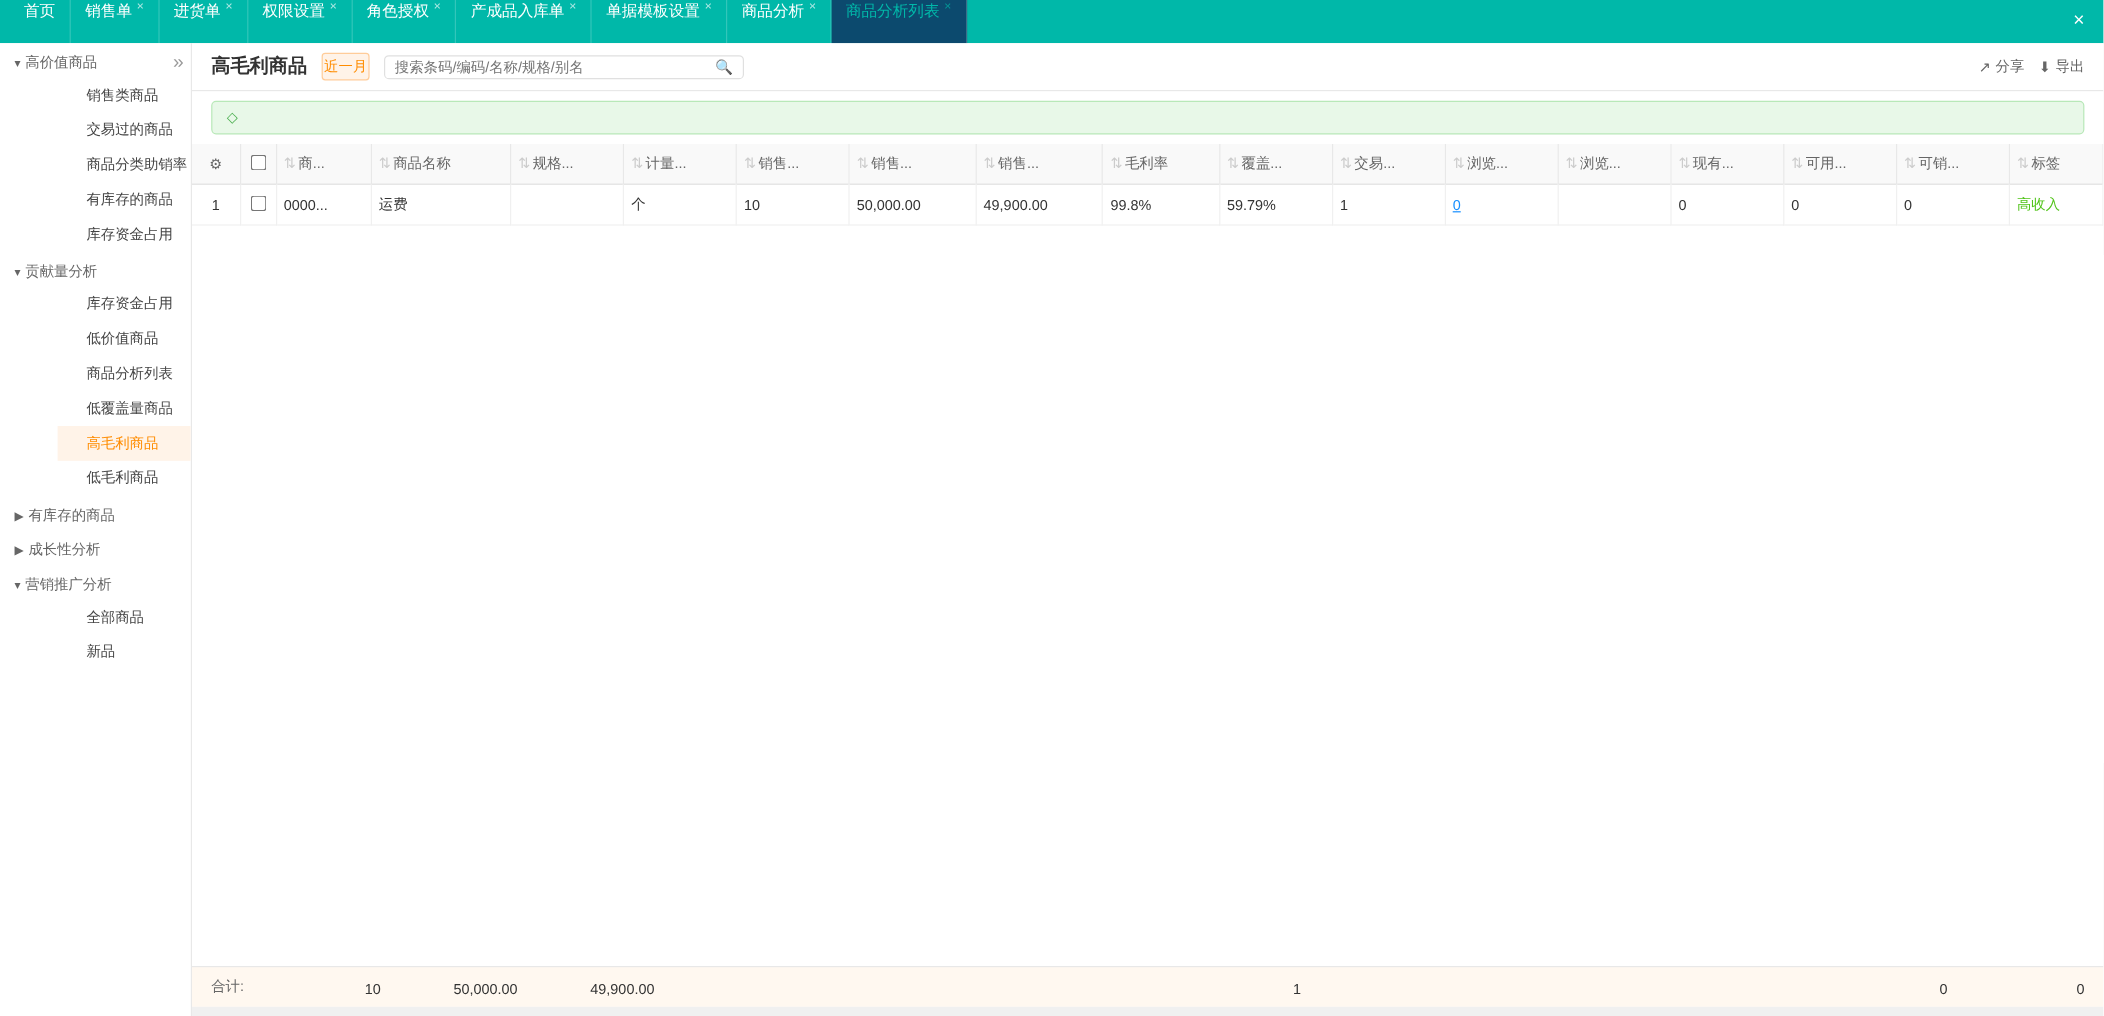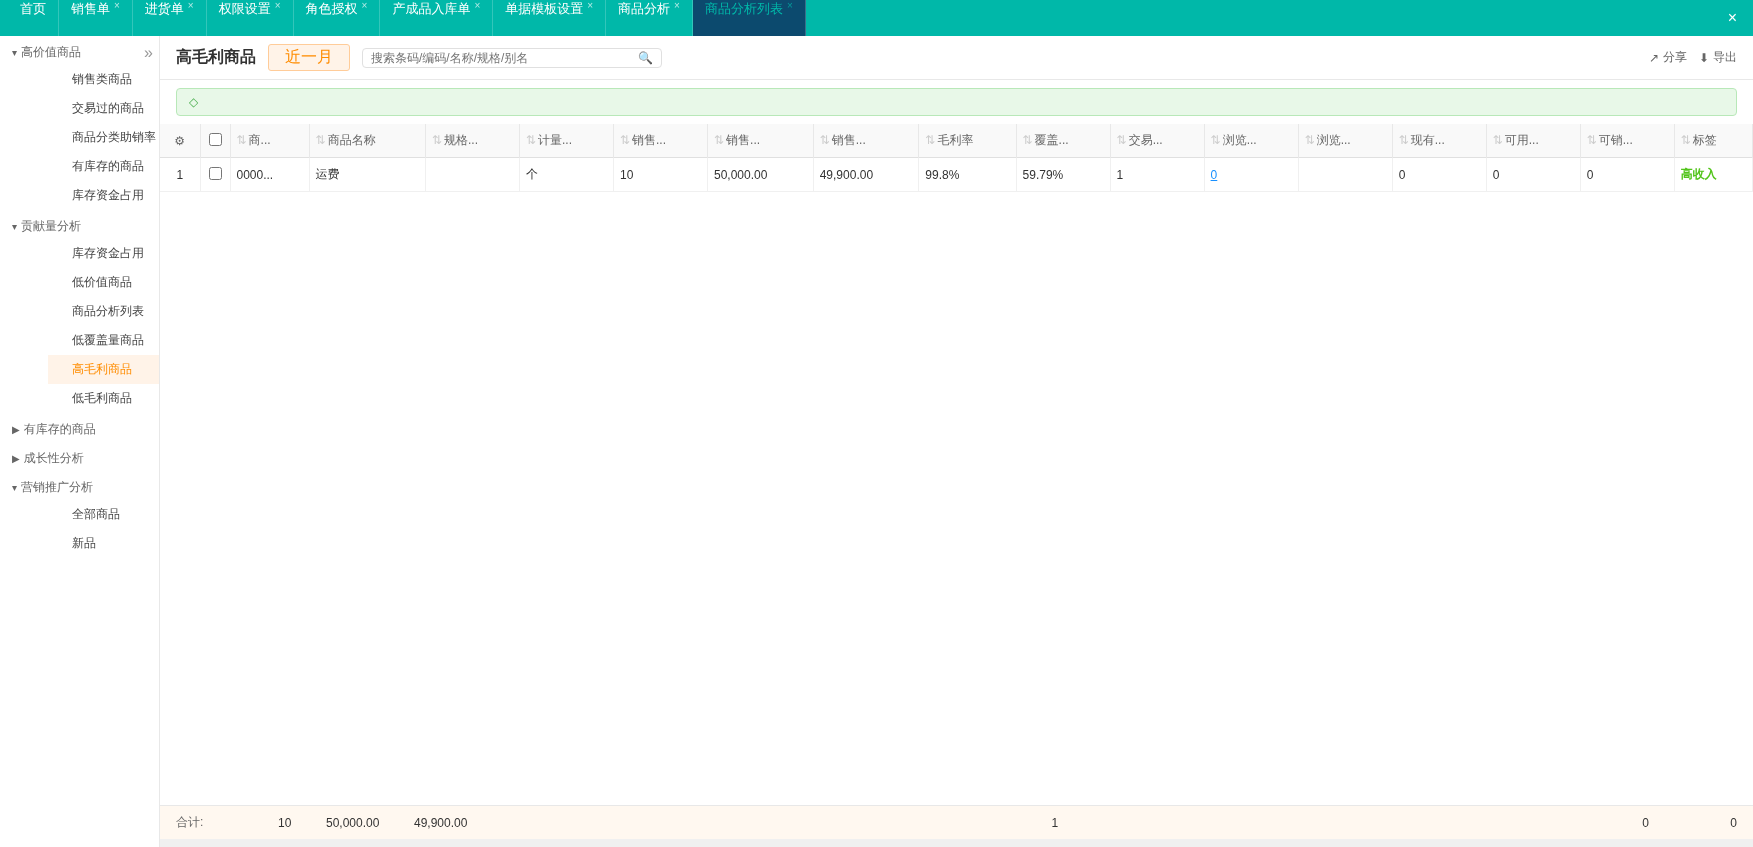--- a/index.html
+++ b/index.html
@@ -107,23 +107,23 @@
     .content-title {
       font-size: 16px;
       font-weight: bold;
       color: #333;
     }
     .period-btn {
       background: #fff3e8;
       color: #ff8c00;
       border: 1px solid #ffcc99;
       border-radius: 3px;
-      padding: 2px 16px;
-      cursor: pointer;
-      font-size: 16px;
+      padding: 2px 1px;
+      cursor: pointer;
+      font-size: 12px;
     }
     .search-box {
       display: flex;
       align-items: flex-start;
       border: 1px solid #e0e0e0;
       border-radius: 4px;
       padding: 2px 8px;
       gap: 6px;
       flex: 1;
       max-width: 300px;
@@ -194,31 +194,31 @@
       margin-right: 2px;
     }
     td {
       padding: 8px 6px;
       border-bottom: 1px solid #f0f0f0;
       border-right: 1px solid #f0f0f0;
       white-space: nowrap;
     }
     .col-seq { width: 40px; text-align: center; }
     .col-check { width: 30px; text-align: center; }
-    .tag-high { color: #52c41a; font-size: 12px; font-weight: bold; }
+    .tag-high { color: #52c41a; font-size: 12px; }
     .link-style { color: #1890ff; text-decoration: underline; cursor: pointer; }
 
     
     .table-footer {
       background: #fff8f0;
       border-top: 1px solid #e8e8e8;
       padding: 8px 16px;
       display: flex;
-      align-items: center;
-      gap: 8px;
+      align-items: flex-end;
+      gap: 34px;
       font-size: 12px;
       color: #333;
       flex-shrink: 0;
     }
     .footer-label { color: #666; }
     .footer-cell { min-width: 80px; text-align: right; }
 
     
     .bottom-scroll {
       height: 8px;

